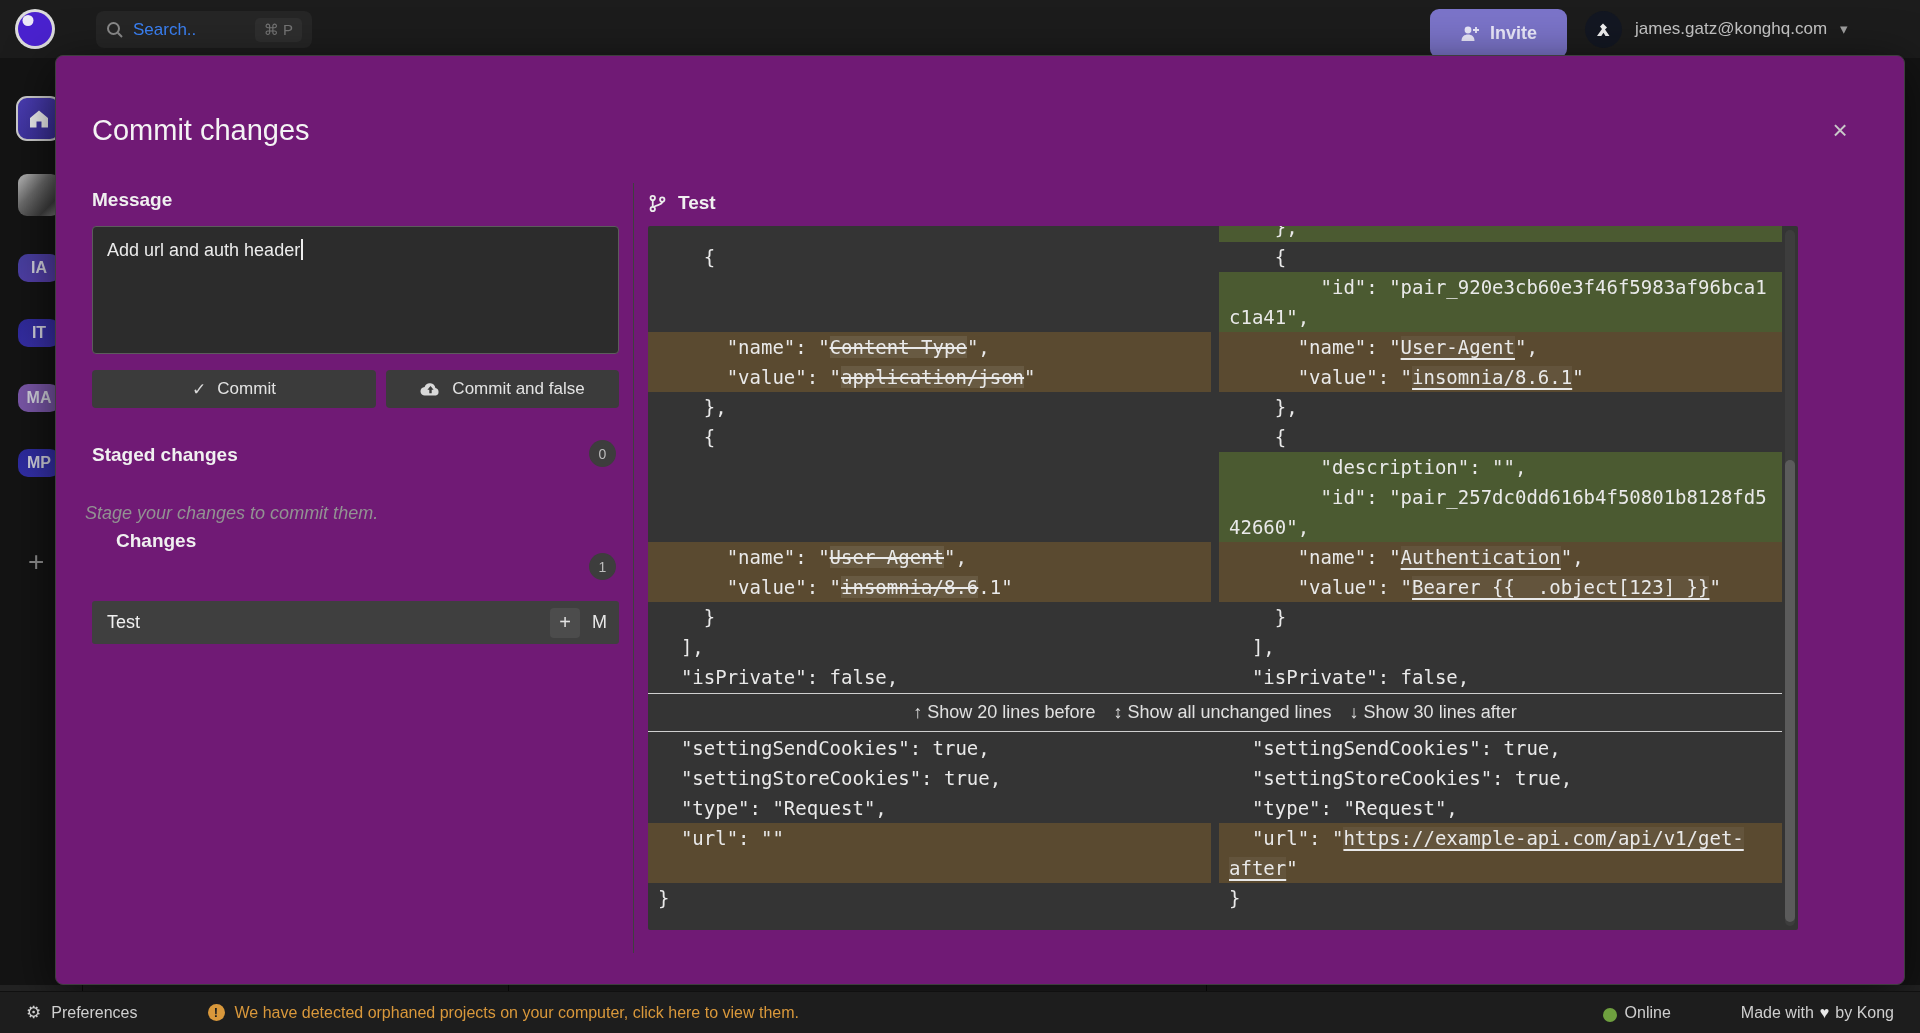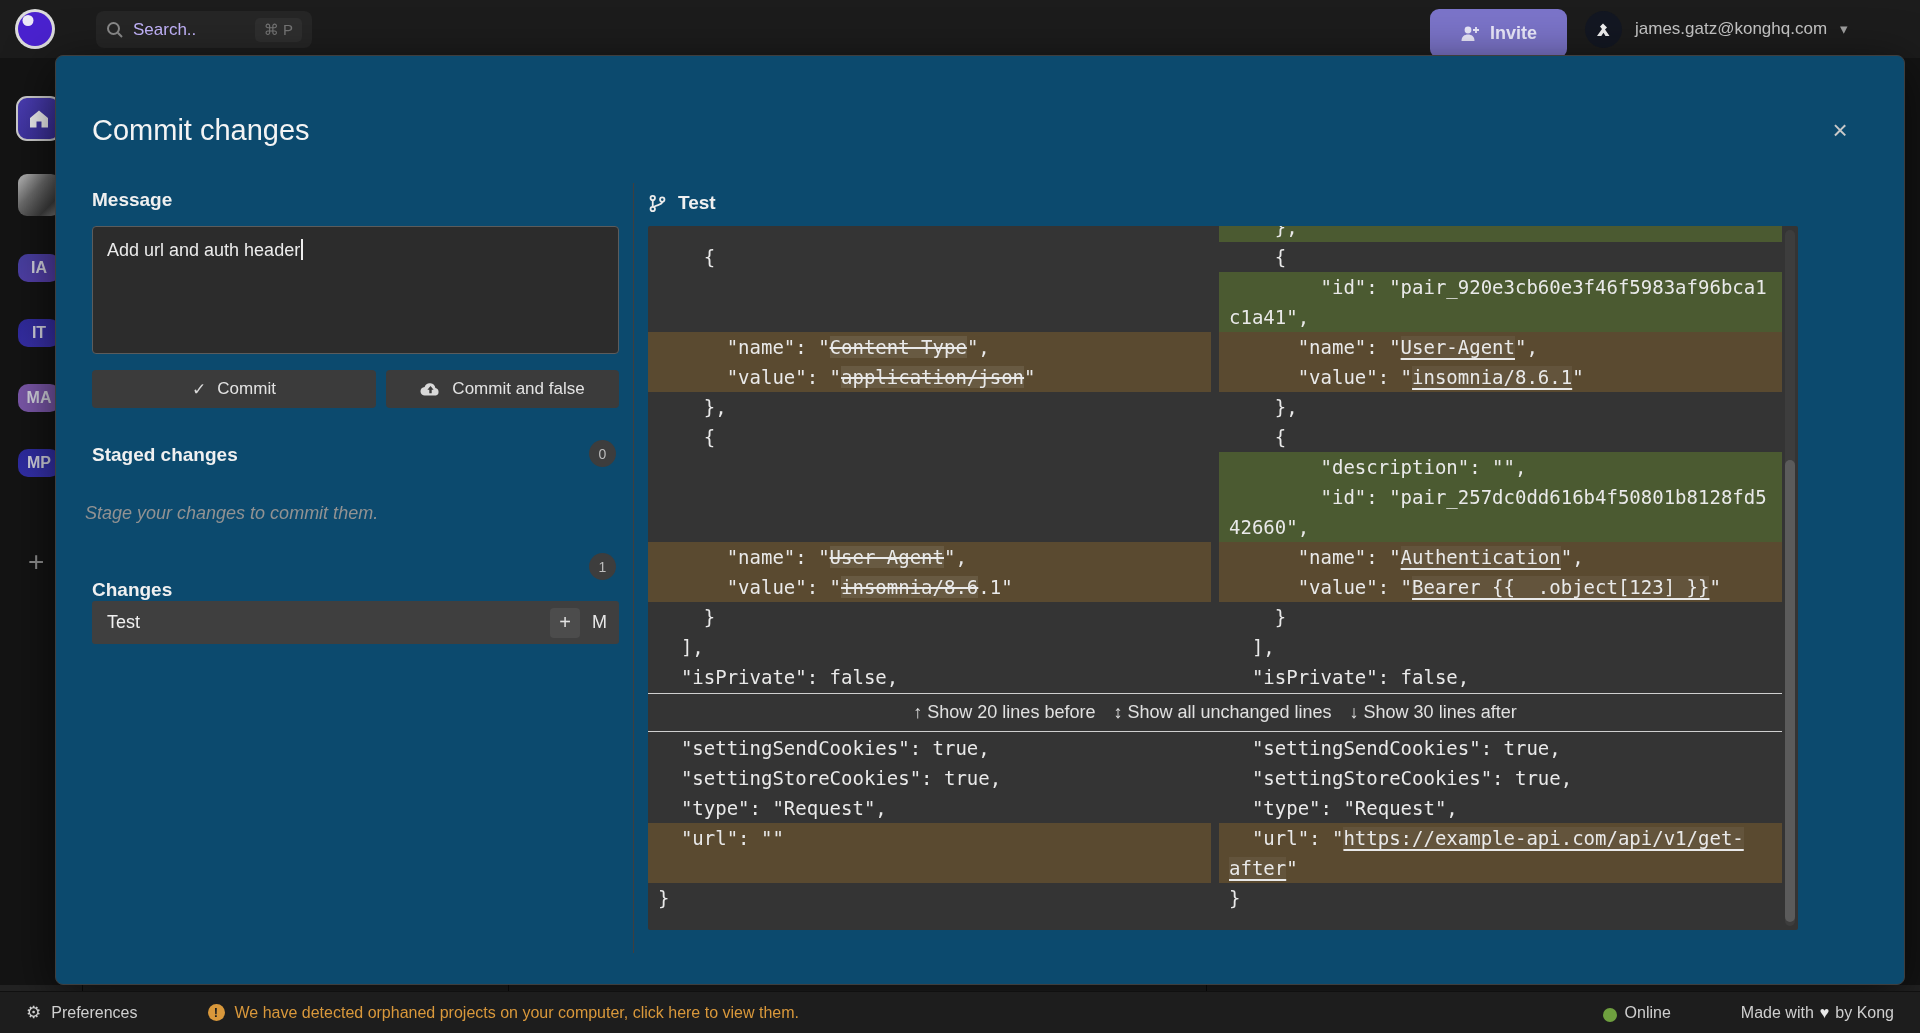--- a/index.html
+++ b/index.html
@@ -6,21 +6,21 @@
   html,body { margin:0; padding:0; background:#131313; width:1920px; height:1033px; overflow:hidden;
               font-family:"Liberation Sans", sans-serif; }
   .app { position:relative; width:1920px; height:1033px; background:#141414; }
 
   
   .topbar { position:absolute; left:0; top:0; width:1920px; height:58px; background:#1c1c1c; }
   .logo { position:absolute; left:14px; top:8px; width:42px; height:42px; }
   .searchbox { position:absolute; left:96px; top:11px; width:216px; height:37px; background:#262626;
                border-radius:8px; display:flex; align-items:center; padding:0 10px; gap:9px; }
   .searchbox .mag { flex:0 0 auto; display:flex; }
-  .search-text { color:#c4b5fd; font-size:17px; }
+  .search-text { color:#3b82f6; font-size:17px; }
   .kbd { margin-left:auto; background:#2f2f2f; border-radius:5px; color:#767676; font-size:15px; padding:3px 9px; }
   .invite-btn { position:absolute; left:1430px; top:9px; width:137px; height:49px; background:#7b74c9;
                 border-radius:9px; display:flex; align-items:center; justify-content:center; gap:10px;
                 color:#eceafc; font-size:18px; font-weight:700; }
   .account { position:absolute; left:1585px; top:0; height:58px; display:flex; align-items:center; gap:13px; }
   .kong-avatar { width:37px; height:37px; border-radius:50%; background:#131722; display:flex; align-items:center; justify-content:center; }
   .email { color:#c6c6c6; font-size:17px; }
   .chev { color:#9f9f9f; font-size:15px; }
 
   
@@ -37,21 +37,21 @@
   .b1 { background:linear-gradient(135deg,#2f2a9a,#3d33b0); }
   .b2 { background:#7a57a8; }
   .b3 { background:linear-gradient(135deg,#2c2a9c,#3a35b5); }
   .add-project { position:absolute; left:28px; top:488px; color:#8f8f8f; font-size:28px; font-weight:400; }
 
   
   .bottom-strip { position:absolute; left:0; top:985px; width:1920px; height:6px; background:#232323; }
   .bottom-strip .vline { position:absolute; top:0; width:1px; height:6px; background:#0d0d0d; }
 
   
-  .modal { position:absolute; left:55px; top:55px; width:1850px; height:930px; background:#0c4a6e;
+  .modal { position:absolute; left:55px; top:55px; width:1850px; height:930px; background:#701a75;
            border:1px solid #3e3e3e; border-radius:8px; box-shadow:0 12px 50px rgba(0,0,0,.65); }
   .modal-title { position:absolute; left:36px; top:58px; font-size:29px; font-weight:500; color:#f4f4f4; }
   .close-btn { position:absolute; right:48px; top:58px; width:32px; height:32px; color:#c9c9c9; font-size:26px;
                display:flex; align-items:center; justify-content:center; cursor:default; }
   .vdivider { position:absolute; left:577px; top:127px; width:1px; height:770px; background:#3f3f3f; }
 
   
   .sec-label { position:absolute; left:36px; font-size:19px; font-weight:700; color:#f0f0f0; }
   .msg-box { position:absolute; left:36px; top:170px; width:527px; height:128px; background:#2c2c2c;
              border:1px solid #5c5c5c; border-radius:4px; padding:12px 14px; font-size:18px; color:#ececec; }
@@ -198,21 +198,21 @@
           </svg>
         </span>
         <span>Commit and false</span>
       </div>
     </div>
 
     <div class="sec-label" style="top:388px;">Staged changes</div>
     <div class="count-badge" style="top:384px;">0</div>
     <div class="hint">Stage your changes to commit them.</div>
 
-    <div class="sec-label" style="top:523px;">Changes</div>
+    <div class="sec-label" style="top:474px;margin-left:24px;">Changes</div>
     <div class="count-badge" style="top:497px;">1</div>
 
     <div class="change-row">
       <span class="change-name">Test</span>
       <span class="row-actions">
         <span class="stage-plus">+</span>
         <span class="m-flag">M</span>
       </span>
     </div>
 

